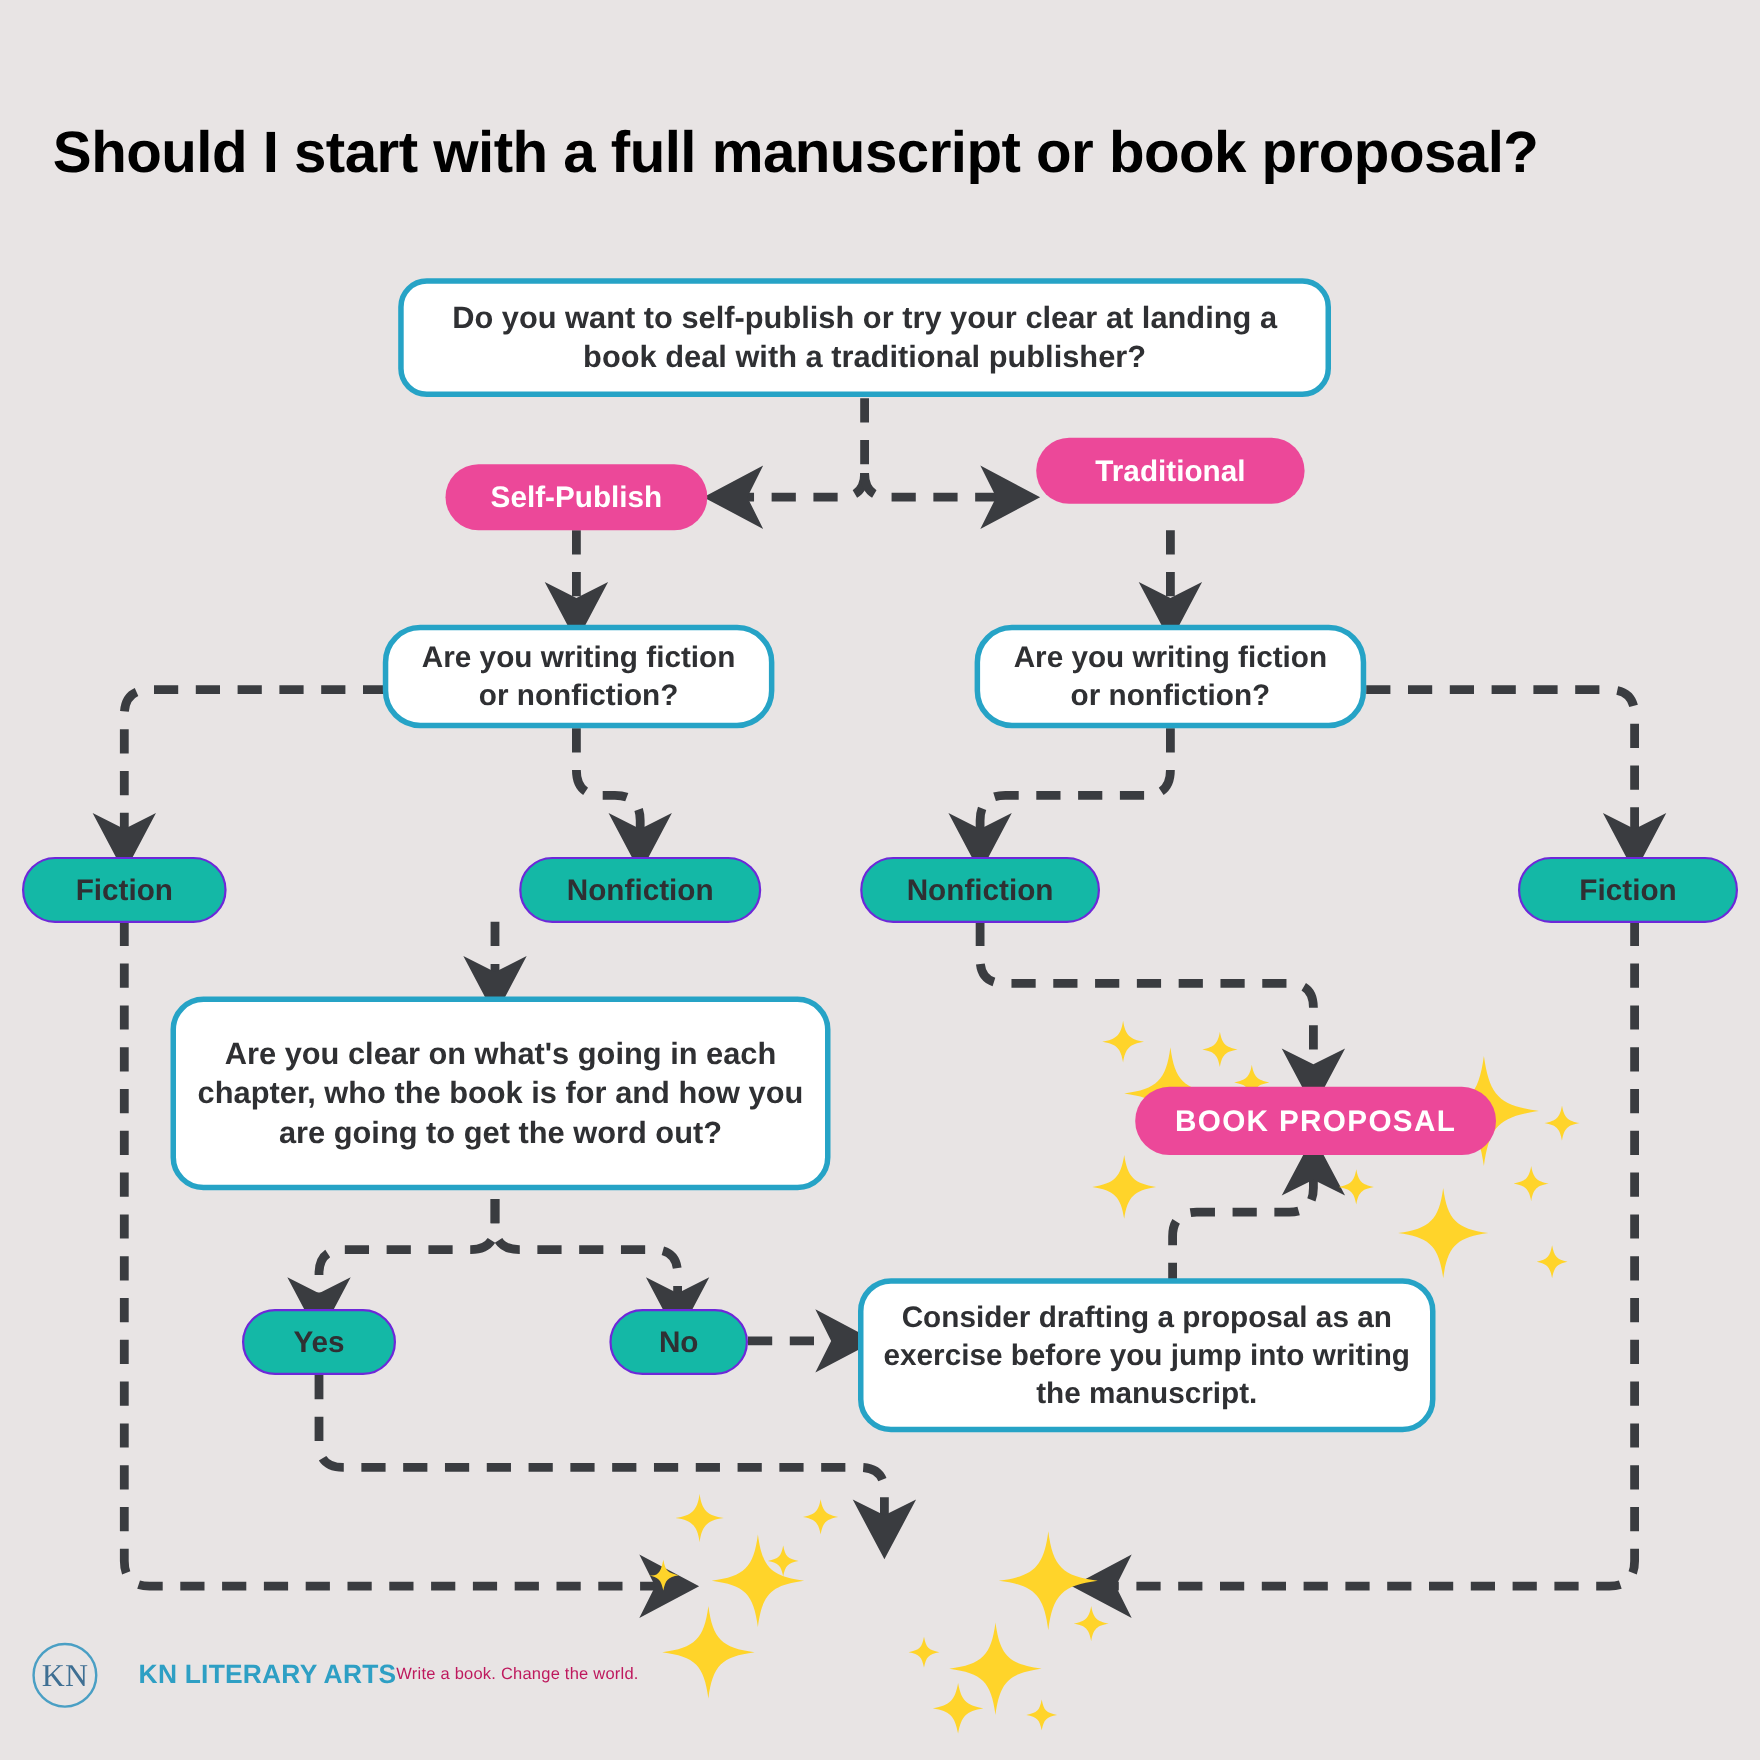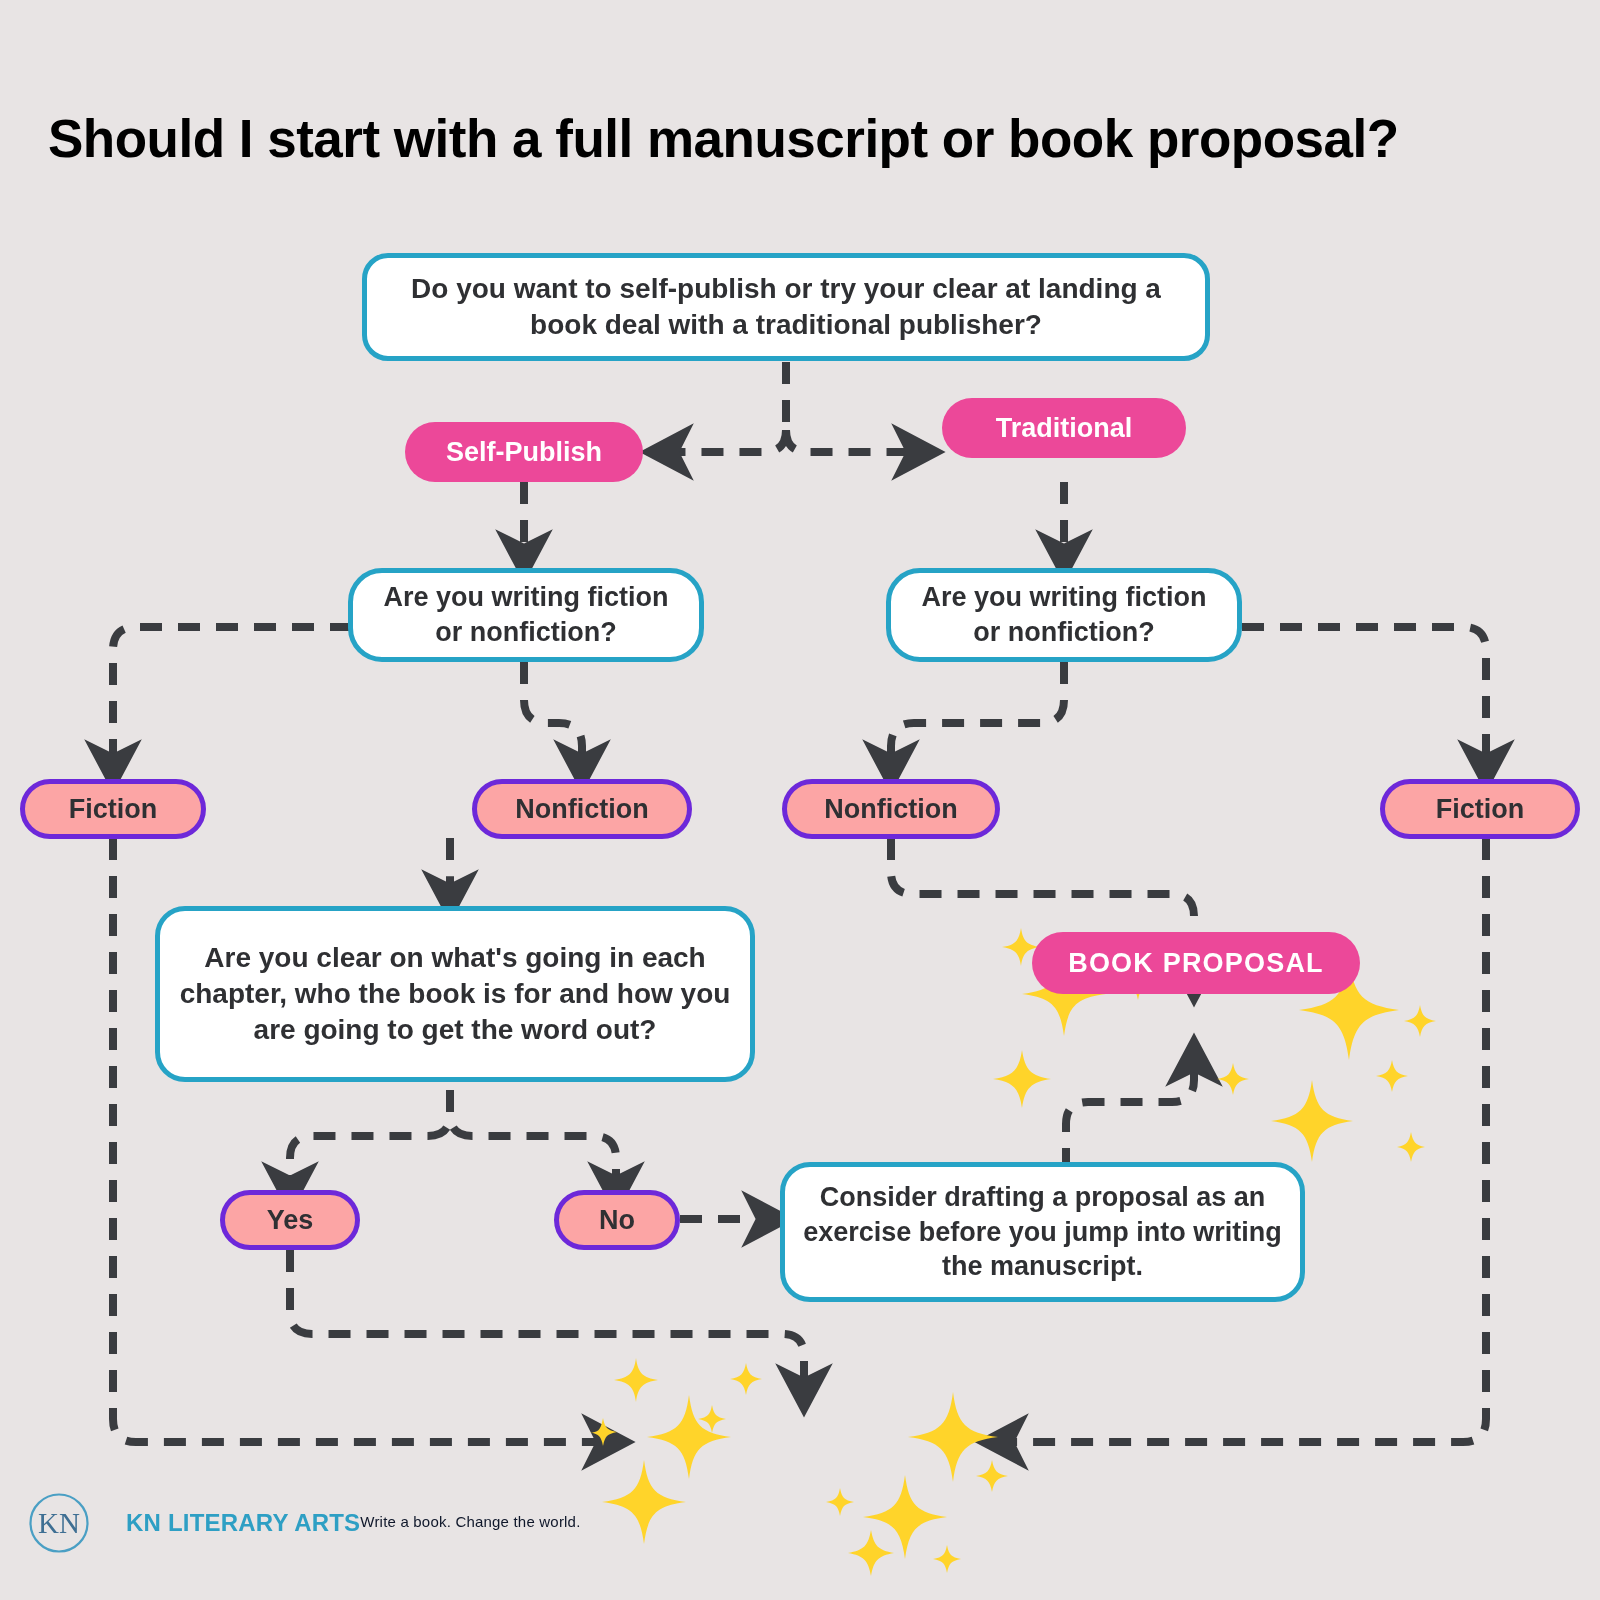--- a/index.html
+++ b/index.html
@@ -34,22 +34,22 @@
     z-index:5;
   }
   .node.qbox{
     background:#ffffff;
     border:5px solid #26a3c6;
     border-radius:26px;
     color:#2f3033;
     font-weight:bold;
   }
   .node.pill{
-    background:#fca5a5;
-    border:5px solid #6d28d9;
+    background:#14b8a6;
+    border:2px solid #6d28d9;
     border-radius:999px;
     color:#2f3033;
     font-weight:bold;
   }
   .node.teal{
     background:#ec4899;
     border:none;
     border-radius:999px;
     color:#ffffff;
     font-weight:bold;
@@ -67,21 +67,21 @@
     left:28px; top:1492px;
     display:flex; align-items:center; gap:12px;
     z-index:6;
   }
   .logo .mark{width:62px;height:62px;flex:0 0 62px;}
   .logo .ltext{display:flex;justify-content:center;margin-left:24px;}
   .logo .lname{
     font-size:24px;font-weight:bold;color:#2e9fc4;letter-spacing:0.2px;line-height:1.05;
   }
   .logo .ltag{
-    font-size:15px;color:#0f172a;letter-spacing:0.2px;line-height:1.2;margin-top:3px;
+    font-size:15px;color:#be185d;letter-spacing:0.2px;line-height:1.2;margin-top:3px;
   }
 </style>
 </head>
 <body>
 
 <div id="stage">
 
   <div class="title">Should I start with a full manuscript or book proposal?</div>
 
   <svg id="wires" viewBox="0 0 1600 1600">
@@ -205,21 +205,21 @@
   </div>
 
   <div class="node pill" style="left:554px;top:1190px;width:126px;height:60px;font-size:27px;">
     <span class="txt">No</span>
   </div>
 
   <div class="node qbox" style="left:780px;top:1162px;width:525px;height:140px;font-size:27px;border-radius:30px;">
     <span class="txt">Consider drafting a proposal as an exercise before you jump into writing the manuscript.</span>
   </div>
 
-  <div class="node teal caps" style="left:1032px;top:932px;width:328px;height:62px;font-size:27px;">
+  <div class="node teal caps" style="left:1032px;top:988px;width:328px;height:62px;font-size:27px;">
     <span class="txt">BOOK PROPOSAL</span>
   </div>
 
 
   <div class="logo">
     <svg class="mark" viewBox="0 0 62 62">
       <circle cx="31" cy="31" r="28.5" fill="none" stroke="#4a9fc4" stroke-width="2.2"></circle>
       <text x="31" y="41" text-anchor="middle" font-family="Liberation Serif, serif" font-size="29" fill="#3f6f93">KN</text>
     </svg>
     <div class="ltext">

